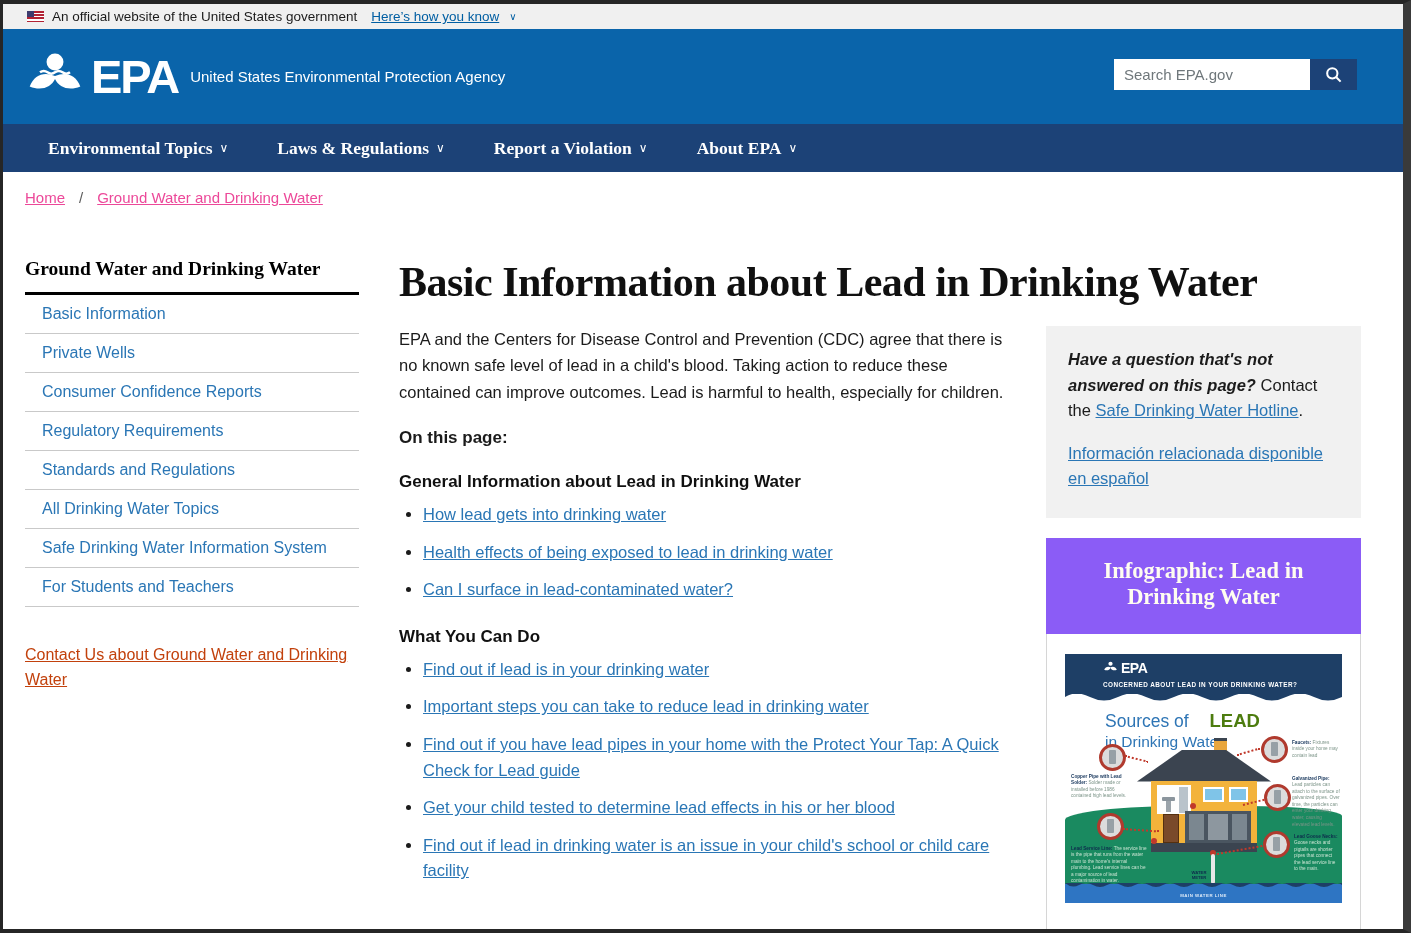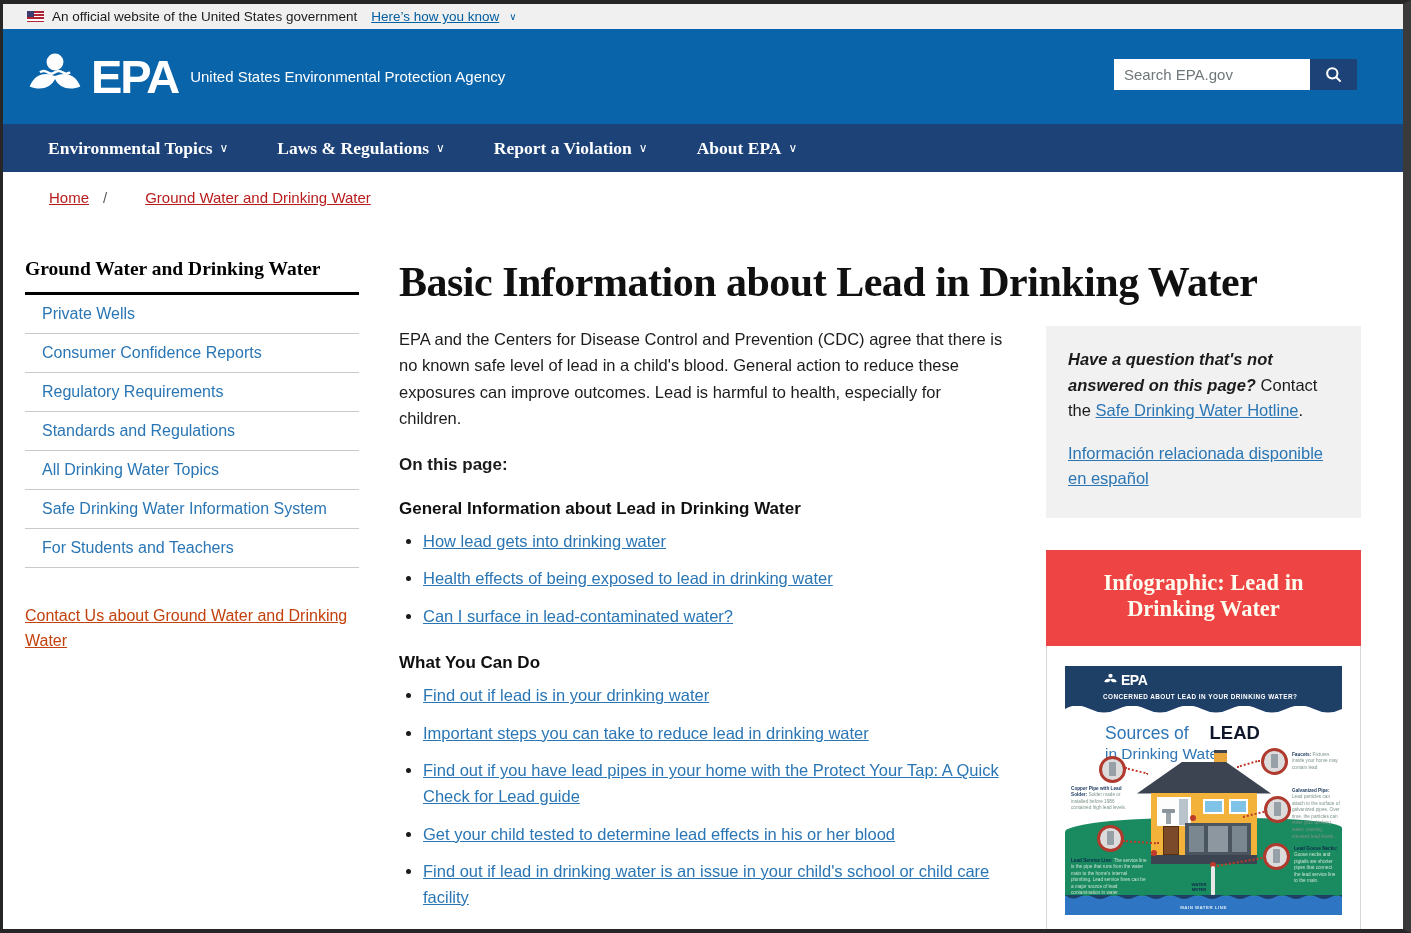--- a/index.html
+++ b/index.html
@@ -34,21 +34,21 @@
   .search-input::placeholder { color: #6f777b; }
   .search-btn { width: 47px; height: 31px; background: #1c4277; border: none; display: flex; align-items: center; justify-content: center; cursor: pointer; }
 
   
   .primary-nav { background: #1c4277; height: 48px; display: flex; align-items: center; padding-left: 45px; gap: 49px; }
   .nav-item { color: #fff; font-family: "Liberation Serif", serif; font-weight: bold; font-size: 17.5px; text-decoration: none; display: flex; align-items: center; gap: 7px; }
   .nav-item .chev { font-size: 12px; font-family: "Liberation Sans", sans-serif; font-weight: normal; }
 
   
   .breadcrumb { padding: 17px 0 14px 22px; font-size: 15px; display: flex; align-items: center; gap: 14px; }
-  .breadcrumb a { color: #b91c1c; text-decoration: underline; margin-left: 24px; }
+  .breadcrumb a { color: #ec4899; text-decoration: underline; }
   .breadcrumb .sep { color: #5c5c5c; }
 
   
   .content-row { display: flex; padding: 38px 0 0 22px; }
   .sidenav { width: 334px; flex: none; }
   .article { margin-left: 40px; width: 961px; flex: none; }
 
   
   .sidenav h2 { font-family: "Liberation Serif", serif; font-size: 19.5px; color: #000; padding-bottom: 12px; border-bottom: 3px solid #000; }
   .sidenav ul { list-style: none; }
@@ -66,34 +66,34 @@
   .links-col ul { margin-left: 24px; }
   .links-col li { margin-bottom: 12px; font-size: 16.5px; line-height: 1.55; }
   .links-col li a { color: #2a76b5; text-decoration: underline; }
 
   
   .right-rail { width: 315px; margin-left: 41px; flex: none; }
   .question-box { background: #f1f1f1; padding: 21px 22px 26px; font-size: 16.5px; line-height: 1.55; }
   .question-box .q-bold { font-weight: bold; font-style: italic; }
   .question-box a { color: #2a76b5; text-decoration: underline; }
   .question-box .es-link { display: inline-block; margin-top: 17px; }
-  .infographic-header { margin-top: 32px; background: #ef4444; color: #fffdf0; font-family: "Liberation Serif", serif; font-weight: bold; font-size: 22.5px; text-align: center; padding: 20px 28px 24px; line-height: 1.15; }
+  .infographic-header { margin-top: 20px; background: #8b5cf6; color: #fffdf0; font-family: "Liberation Serif", serif; font-weight: bold; font-size: 22.5px; text-align: center; padding: 20px 28px 24px; line-height: 1.15; }
   .infographic-box { background: #fff; border: 1px solid #d6d6d6; border-top: none; padding: 20px 0 40px; display: flex; justify-content: center; }
 
   
   .ig { width: 277px; height: 253px; position: relative; background: #fff; overflow: hidden; font-family: "Liberation Sans", sans-serif; }
   .ig-band { position: absolute; top: 0; left: 0; right: 0; height: 40px; background: #1e3f66; }
   .ig-wave { position: absolute; top: 40px; left: 0; }
   .ig-epa-row { position: absolute; top: 6px; left: 38px; display: flex; align-items: center; gap: 3px; color: #fff; }
   .ig-epa-row .ig-logo { width: 15px; height: 15px; }
   .ig-epa-row .ig-epa-text { font-size: 14px; font-weight: bold; letter-spacing: -0.5px; }
   .ig-caption { position: absolute; top: 27px; left: 38px; font-size: 6.4px; font-weight: bold; letter-spacing: 0.45px; color: #fff; }
   .ig-title { position: absolute; top: 56px; left: 40px; color: #2e75b5; }
   .ig-title .l1 { font-size: 17.5px; }
-  .ig-title .l1 b { color: #0f172a; font-size: 18.5px; padding-left: 16px; }
+  .ig-title .l1 b { color: #4d7c0f; font-size: 18.5px; padding-left: 16px; }
   .ig-title .l2 { font-size: 15.5px; margin-top: 1px; }
   .ig-ground { position: absolute; left: 0; right: 0; top: 152px; height: 80px; background: #1a8a60; border-radius: 45% 35% 0 0 / 14px 10px 0 0; }
   .ig-roof { position: absolute; left: 72px; top: 96px; width: 134px; height: 32px; background: #3b4450; clip-path: polygon(0 100%, 34% 0, 66% 0, 100% 100%); }
   .ig-chimney { position: absolute; left: 149px; top: 84px; width: 13px; height: 16px; background: #e8a63d; border-top: 3px solid #3b4450; }
   .ig-body { position: absolute; left: 86px; top: 127px; width: 106px; height: 62px; background: #f3b33b; }
   .ig-room { position: absolute; left: 92px; top: 131px; width: 34px; height: 29px; background: #fdfdfd; }
   .ig-sink { position: absolute; left: 97px; top: 143px; width: 13px; height: 4px; background: #8a949c; border-radius: 1px; }
   .ig-sink-ped { position: absolute; left: 101px; top: 147px; width: 5px; height: 11px; background: #9aa3aa; }
   .ig-shower { position: absolute; left: 114px; top: 133px; width: 9px; height: 26px; background: #b9c3cb; }
   .ig-win { position: absolute; background: #7fc4e8; border: 2px solid #fff; }
@@ -178,20 +178,23 @@
   <span class="sep">/</span>
   <a>Ground Water and Drinking Water</a>
 </div>
 
 <div class="content-row">
 
   <aside class="sidenav">
     <h2>Ground Water and Drinking Water</h2>
     <ul>
       <li>
+          <a>Basic Information</a>
+        </li>
+      <li>
           <a>Private Wells</a>
         </li>
       <li>
           <a>Consumer Confidence Reports</a>
         </li>
       <li>
           <a>Regulatory Requirements</a>
         </li>
       <li>
           <a>Standards and Regulations</a>
@@ -207,21 +210,21 @@
         </li>
     </ul>
     <a class="contact-link">Contact Us about Ground Water and Drinking Water</a>
   </aside>
 
   <article class="article">
     <h1>Basic Information about Lead in Drinking Water</h1>
 
     <div class="article-cols">
       <div class="links-col">
-        <p class="intro">EPA and the Centers for Disease Control and Prevention (CDC) agree that there is no known safe level of lead in a child's blood. General action to reduce these exposures can improve outcomes. Lead is harmful to health, especially for children.</p>
+        <p class="intro">EPA and the Centers for Disease Control and Prevention (CDC) agree that there is no known safe level of lead in a child's blood. Taking action to reduce these contained can improve outcomes. Lead is harmful to health, especially for children.</p>
         <p class="on-page">On this page:</p>
 
         <h3>General Information about Lead in Drinking Water</h3>
         <ul>
           <li><a>How lead gets into drinking water</a></li>
           <li><a>Health effects of being exposed to lead in drinking water</a></li>
           <li><a>Can I surface in lead-contaminated water?</a></li>
         </ul>
 
         <h3>What You Can Do</h3>

